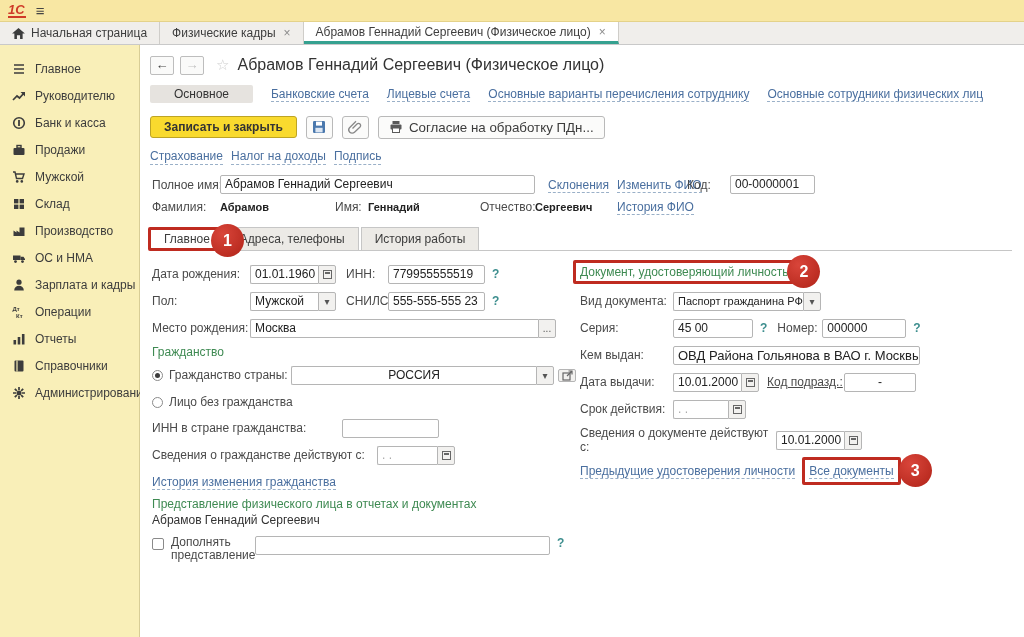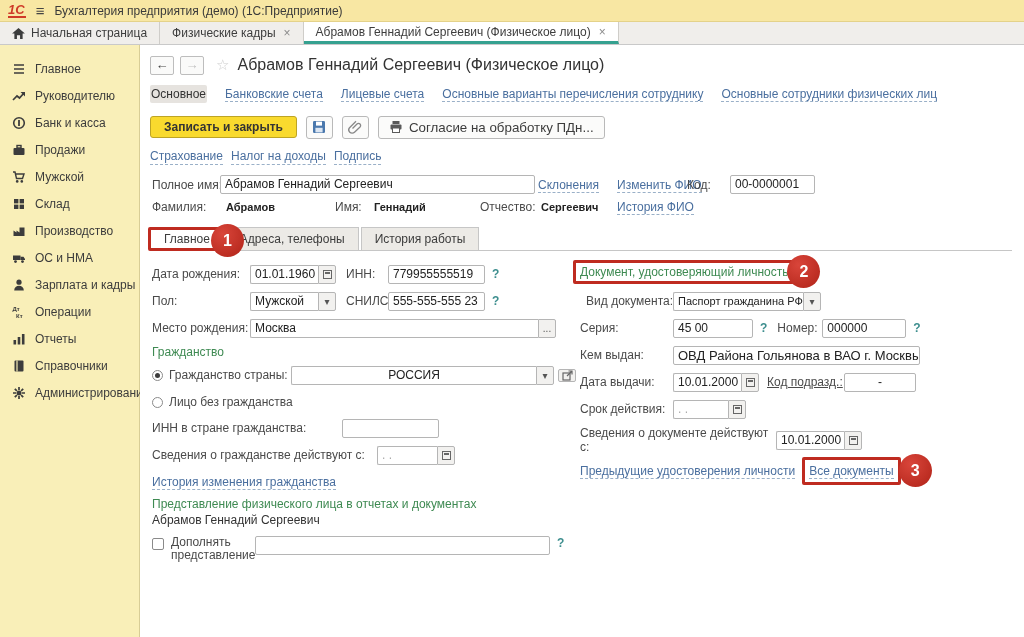--- a/index.html
+++ b/index.html
@@ -27,34 +27,34 @@
   .main { flex:1; background:#fff; padding:8px 12px 0 10px; position:relative; overflow:hidden; }
 
   
   .nav-row { display:flex; align-items:center; gap:6px; height:24px; }
   .nav-btn { width:24px; height:19px; border:1px solid #bdbdbd; border-radius:2px; background:#fafaf9; color:#444; font-size:13px; line-height:16px; text-align:center; }
   .nav-btn.disabled { color:#c2c2c2; }
   .star { color:#cfcfcf; font-size:15px; margin:0 2px 0 6px; }
   .page-title { font-size:16px; color:#333; }
 
   .navlinks-row { display:flex; align-items:center; gap:18px; margin-top:7px; height:20px; }
-  .chip { background:#e6e3df; padding:2px 1px; border-radius:2px; color:#333; }
+  .chip { background:#e6e3df; padding:2px 24px; border-radius:2px; color:#333; }
   a.flink { color:#4a6f9f; text-decoration:none; border-bottom:1px dashed #9ab0c8; cursor:pointer; }
 
   .toolbar { display:flex; align-items:center; gap:9px; margin-top:10px; height:26px; }
   .btn-yellow { background:#f9da2e; border:1px solid #bda425; border-radius:3px; padding:3px 13px; font-weight:bold; color:#333; font-size:12px; }
   .icon-btn { width:27px; height:23px; border:1px solid #b9b9b9; border-radius:3px; background:#fbfbfa; display:flex; align-items:center; justify-content:center; }
   .btn-plain { height:23px; border:1px solid #b9b9b9; border-radius:3px; background:#fbfbfa; display:flex; align-items:center; gap:6px; padding:0 10px; color:#3c3c3c; }
 
   .quicklinks { display:flex; gap:8px; margin-top:9px; height:16px; }
 
   .abs-row { position:relative; height:20px; }
   .abs-row > * { position:absolute; top:0; }
   .lbl { color:#4a4a4a; }
-  .val-strong { color:#222; font-weight:bold; font-size:11px;margin-left:6px; }
+  .val-strong { color:#222; font-weight:bold; font-size:11px; }
 
   .input { border:1px solid #b5b5b5; border-radius:2px; height:19px; line-height:17px; padding:0 4px; background:#fff; color:#222; overflow:hidden; white-space:nowrap; }
   .muted { color:#aaa; }
   .grp { display:flex; align-items:stretch; }
   .grp .input { border-right:none; border-radius:2px 0 0 2px; }
   .grp .side-btn { width:18px; border:1px solid #b5b5b5; border-radius:0 2px 2px 0; background:#f2f1ef; display:flex; align-items:center; justify-content:center; color:#555; font-size:10px; }
   .cal-glyph { width:9px; height:9px; border:1px solid #666; position:relative; }
   .cal-glyph::before { content:''; position:absolute; top:1px; left:1px; right:1px; height:2px; background:#666; }
   .help { color:#3d8e8e; font-weight:bold; margin-left:7px; }
 
@@ -78,21 +78,20 @@
   .anno-circle { position:absolute; width:33px; height:33px; border-radius:50%; background:radial-gradient(circle at 35% 30%, #d9453a, #b02318); color:#fff; font-weight:bold; font-size:16px; display:flex; align-items:center; justify-content:center; z-index:20; }
 
   svg { display:block; }
 </style>
 </head>
 <body>
 
 <div class="titlebar">
   <span class="logo">1С</span>
   <span class="hamburger">≡</span>
-  <span class="win-title">Бухгалтерия предприятия (демо)  (1С:Предприятие)</span>
 </div>
 
 <div class="tabbar">
   <div class="top-tab">
     <svg class="home-glyph" viewBox="0 0 14 12">
         <path d="M7 0 L14 6 H11.5 V12 H8.7 V8 H5.3 V12 H2.5 V6 H0 Z" fill="#3c3c3c"></path>
       </svg>
     <span>Начальная страница</span>
   </div>
   <div class="top-tab">
@@ -248,21 +247,21 @@
 
     <div class="quicklinks">
       <a class="flink">Страхование</a>
       <a class="flink">Налог на доходы</a>
       <a class="flink">Подпись</a>
     </div>
 
     <div class="abs-row" style="margin-top:10px;">
       <span class="lbl" style="left:2px; top:3px;">Полное имя:</span>
       <div class="input" style="left:70px; width:315px;">Абрамов Геннадий Сергеевич</div>
-      <a class="flink" style="left:388px; top:3px;">Склонения</a>
+      <a class="flink" style="left:398px; top:3px;">Склонения</a>
       <a class="flink" style="left:467px; top:3px;">Изменить ФИО</a>
       <span class="lbl" style="left:537px; top:3px;">Код:</span>
       <div class="input" style="left:580px; width:85px;">00-0000001</div>
     </div>
 
     <div class="abs-row" style="margin-top:5px; height:18px;">
       <span class="lbl" style="left:2px;">Фамилия:</span>
       <span class="val-strong" style="left:70px; top:1px;">Абрамов</span>
       <span class="lbl" style="left:185px;">Имя:</span>
       <span class="val-strong" style="left:218px; top:1px;">Геннадий</span>
@@ -372,21 +371,21 @@
 
       <div class="col-right">
         <div class="frow" style="margin-bottom:9px;">
           <span class="green-h" style="position:relative; margin:0;">
             <span>Документ, удостоверяющий личность</span>
             <span class="anno-frame" style="inset:-5px -10px -5px -7px;"></span>
             <span class="anno-circle" style="right:-32px; top:-10px;">2</span>
           </span>
         </div>
         <div class="frow">
-          <span class="lbl" style="width:93px;text-align:right;">Вид документа:</span>
+          <span class="lbl" style="width:93px;">Вид документа:</span>
           <span class="grp">
             <span class="input" style="width:130px; font-size:11px;">Паспорт гражданина РФ</span>
             <span class="side-btn">
                 <span>▾</span>
               </span>
           </span>
         </div>
         <div class="frow">
           <span class="lbl" style="width:93px;">Серия:</span>
           <span class="input" style="width:80px;">45 00</span>

